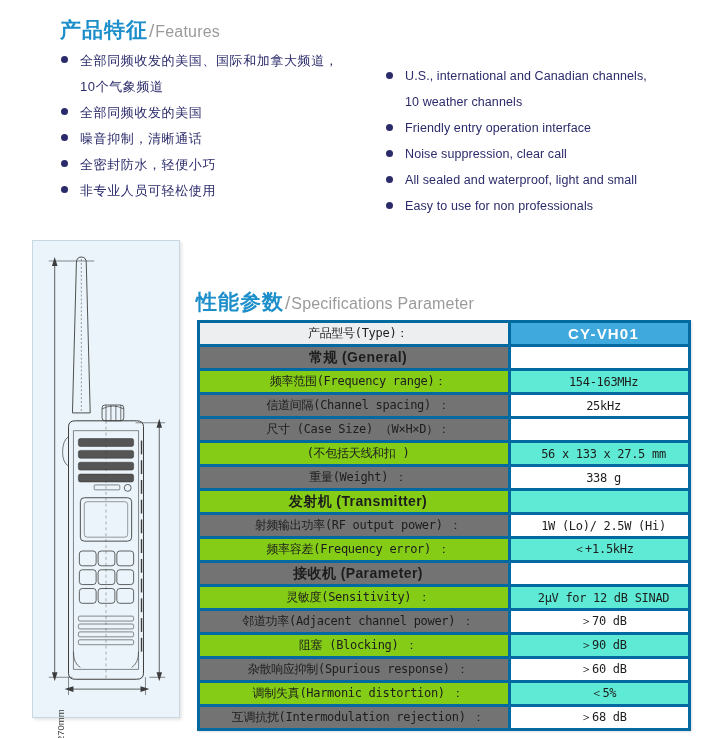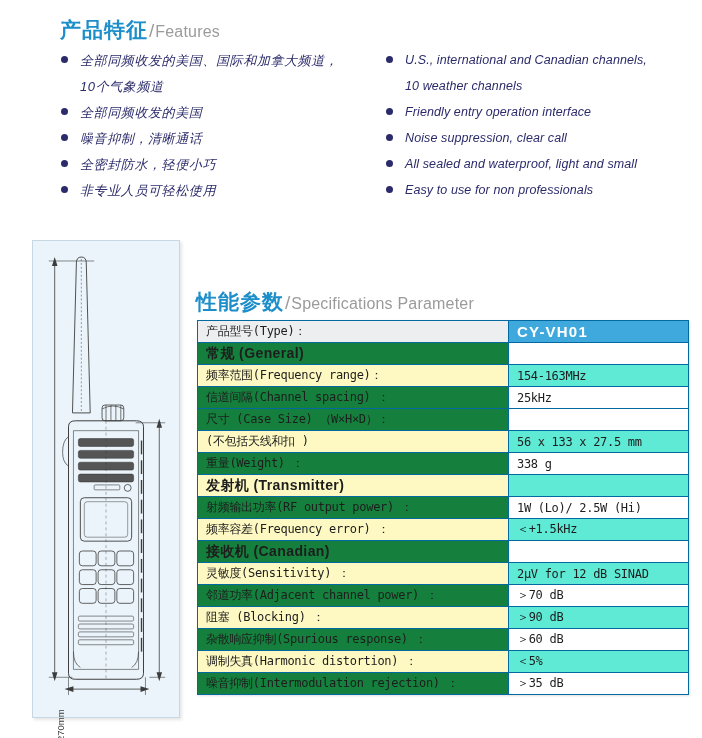--- a/index.html
+++ b/index.html
@@ -41,28 +41,27 @@
   #specs-title    { left: 196px; top: 288px; }
 
   
   .feature-list {
     position: absolute;
     list-style: none;
     margin: 0;
     padding: 0;
   }
   #features-cn { left: 58px; top: 50px; width: 320px; }
-  #features-en { left: 383px; top: 50px; width: 310px; }
+  #features-en { left: 383px; top: 66px; width: 310px; }
 
   .feature-item {
     position: relative;
     padding-left: 22px;
     color: #2b2b6b;
     margin-bottom: 3px;
-    font-style: italic;
   }
   .feature-item .dot {
     position: absolute;
     left: 3px;
     top: 6px;
     width: 7px;
     height: 7px;
     border-radius: 50%;
     background: #2b2b6b;
   }
@@ -119,35 +118,36 @@
     top: 320px;
     width: 491px;
     border-collapse: collapse;
     table-layout: fixed;
     box-shadow: 1px 1px 2px rgba(0,0,0,0.12);
   }
   #spec-table col.c-label { width: 311px; }
   #spec-table col.c-value { width: 180px; }
 
   #spec-table td {
-    border: 1px solid #0369a1;
+    border: 3px solid #0369a1;
     height: 21px;
     padding: 0 0 0 8px;
     font-size: 12px;
     color: #1d1d1d;
     font-family: "DejaVu Sans Mono", "Liberation Mono", monospace;
     letter-spacing: -0.3px;
     white-space: nowrap;
     overflow: hidden;
     vertical-align: middle;
-  }
-
-  
-  .lbl-gray  { background: #15803d; }
-  .lbl-white { background: #fef9c3; }
+    text-align: center;
+  }
+
+  
+  .lbl-gray  { background: #737373; }
+  .lbl-white { background: #84cc16; }
   .val-blue  { background: #5eead4; }
   .val-white { background: #ffffff; }
 
   
   .hdr-label { background: #eceeef; }
   .hdr-value {
     background: #3fa9dd;
     color: #ffffff !important;
     font-weight: bold;
     font-size: 15px !important;
@@ -353,21 +353,21 @@
     </tr>
     <tr>
       <td class="lbl-gray">射频输出功率(RF output power) ：</td>
       <td class="val-white">1W (Lo)/ 2.5W (Hi)</td>
     </tr>
     <tr>
       <td class="lbl-white">频率容差(Frequency error) ：</td>
       <td class="val-blue">＜+1.5kHz</td>
     </tr>
     <tr>
-      <td class="lbl-gray sec-label">接收机 (Canadian)</td>
+      <td class="lbl-gray sec-label">接收机 (Parameter)</td>
       <td class="val-white"></td>
     </tr>
     <tr>
       <td class="lbl-white">灵敏度(Sensitivity) ：</td>
       <td class="val-blue">2μV for 12 dB SINAD</td>
     </tr>
     <tr>
       <td class="lbl-gray">邻道功率(Adjacent channel power) ：</td>
       <td class="val-white">＞70 dB</td>
     </tr>
@@ -377,17 +377,17 @@
     </tr>
     <tr>
       <td class="lbl-gray">杂散响应抑制(Spurious response) ：</td>
       <td class="val-white">＞60 dB</td>
     </tr>
     <tr>
       <td class="lbl-white">调制失真(Harmonic distortion) ：</td>
       <td class="val-blue">＜5%</td>
     </tr>
     <tr>
-      <td class="lbl-gray">噪音抑制(Intermodulation rejection) ：</td>
-      <td class="val-white">＞35 dB</td>
+      <td class="lbl-gray">互调抗扰(Intermodulation rejection) ：</td>
+      <td class="val-white">＞68 dB</td>
     </tr>
   </tbody>
 </table>
 
 </body></html>

